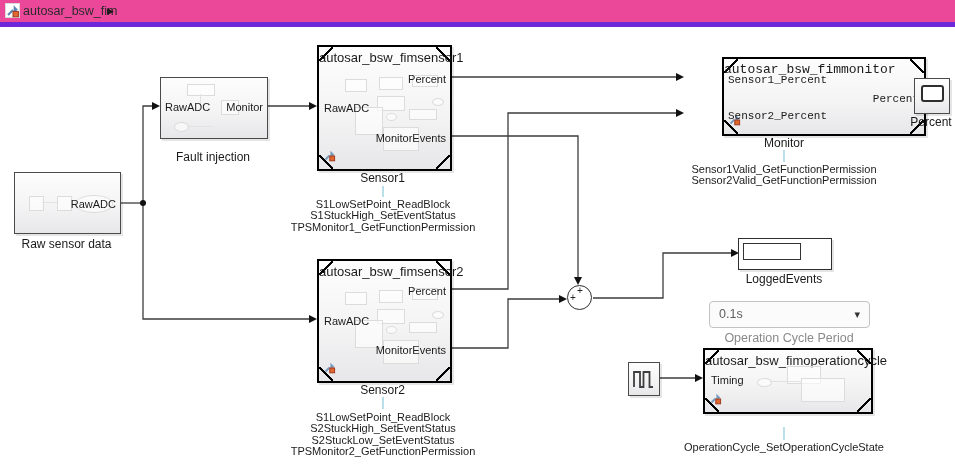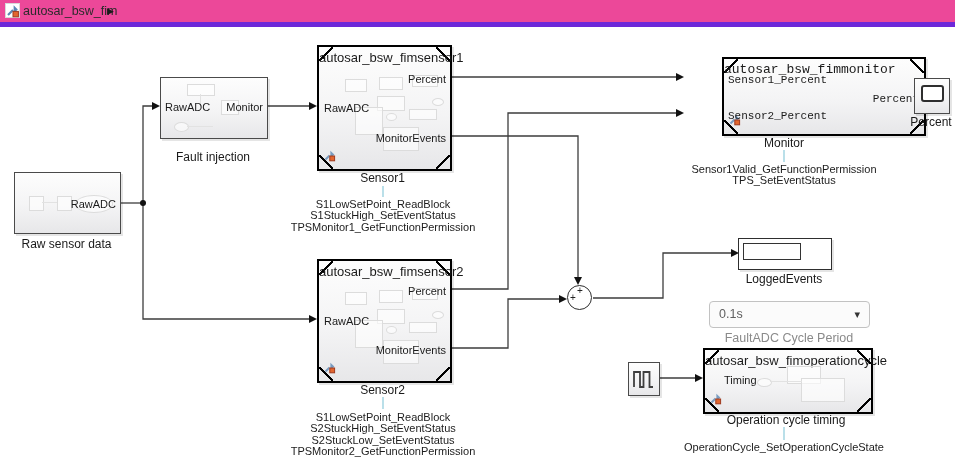--- a/index.html
+++ b/index.html
@@ -206,21 +206,21 @@
           <rect x="6.8" y="7" width="4.8" height="4.8" fill="#e2662f" stroke="#9e3a1f"></rect>
         </svg>
       </span>
       <span class="port" style="left:4px;top:14px;">Sensor1_Percent</span>
       <span class="port" style="left:4px;top:50px;">Sensor2_Percent</span>
       <span class="port" style="right:5px;top:33px;">Percent</span>
     </div>
     <div class="blabel" style="left:684px;top:136px;width:200px;">Monitor</div>
     <div class="ann" style="left:664px;top:164px;width:240px;">
       <div>Sensor1Valid_GetFunctionPermission</div>
-      <div>TPS_SetEventStatus</div>
+      <div>Sensor2Valid_GetFunctionPermission</div>
     </div>
 
     <div class="blk sub" style="left:914px;top:78px;width:34px;height:34px;">
       <div class="scopein"></div>
     </div>
     <div class="blabel" style="left:903px;top:115px;width:56px;">Percent</div>
 
     <div class="sum">
       <span class="sumtop">+</span>
       <span class="sumleft">+</span>
@@ -228,21 +228,21 @@
 
     <div class="blk" style="left:738px;top:238px;width:92px;height:30px;border:1.8px solid #2e2e2e;background:#fff;">
       <div class="dispin"></div>
     </div>
     <div class="blabel" style="left:738px;top:272px;width:92px;">LoggedEvents</div>
 
     <div class="dropdown">
       <span class="dropval">0.1s</span>
       <span class="dropcaret">▾</span>
     </div>
-    <div class="droplabel">FaultADC Cycle Period</div>
+    <div class="droplabel">Operation Cycle Period</div>
 
     <div class="blk sub" style="left:628px;top:362px;width:30px;height:32px;">
       <svg width="30" height="32" viewBox="0 0 30 32">
         <polyline points="5,24 5,9 11,9 11,24 14.5,24 14.5,9 20.5,9 20.5,24 24,24" fill="none" stroke="#3f3f3f" stroke-width="1.8"></polyline>
       </svg>
     </div>
 
     <div class="blk ref" style="left:703px;top:348px;width:166px;height:62px;">
       <div class="corner tl c135"></div>
       <div class="corner tr c45"></div>
@@ -253,21 +253,20 @@
       <div class="d" style="left:82px;top:16px;width:32px;height:16px;"></div>
       <div class="d" style="left:96px;top:28px;width:42px;height:22px;"></div>
       <div class="dl" style="left:65px;top:31px;width:32px;height:1px;"></div>
       <span class="refic">
         <svg width="13" height="13" viewBox="0 0 13 13">
           <path d="M2.5,10.5 L6.5,6.5" stroke="#7a9cc0" stroke-width="2" fill="none"></path>
           <polygon points="4.6,2.8 10.2,2.8 10.2,8.4" fill="#7a9cc0" transform="rotate(45 7.4 5.6)"></polygon>
           <rect x="6.8" y="7" width="4.8" height="4.8" fill="#e2662f" stroke="#9e3a1f"></rect>
         </svg>
       </span>
-      <span class="port" style="left:19px;top:23px;">Timing</span>
-    </div>
-    <div class="blabel" style="left:703px;top:413px;width:166px;">Operation cycle timing</div>
+      <span class="port" style="left:6px;top:23px;">Timing</span>
+    </div>
     <div class="ann" style="left:654px;top:442px;width:260px;">
       <div>OperationCycle_SetOperationCycleState</div>
     </div>
 
   </div>
 </div>
 
 </body></html>

